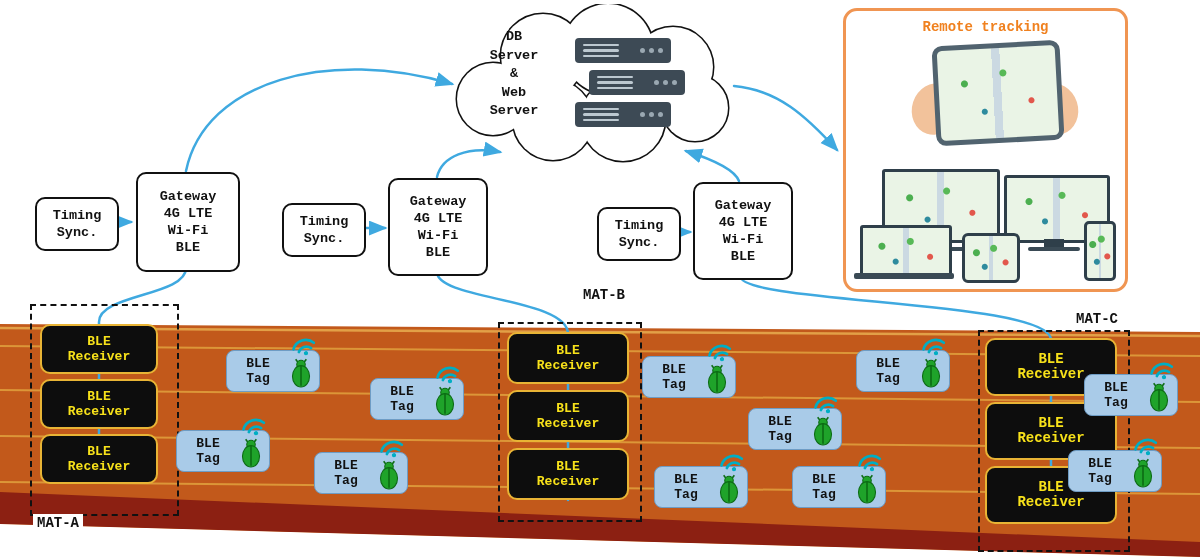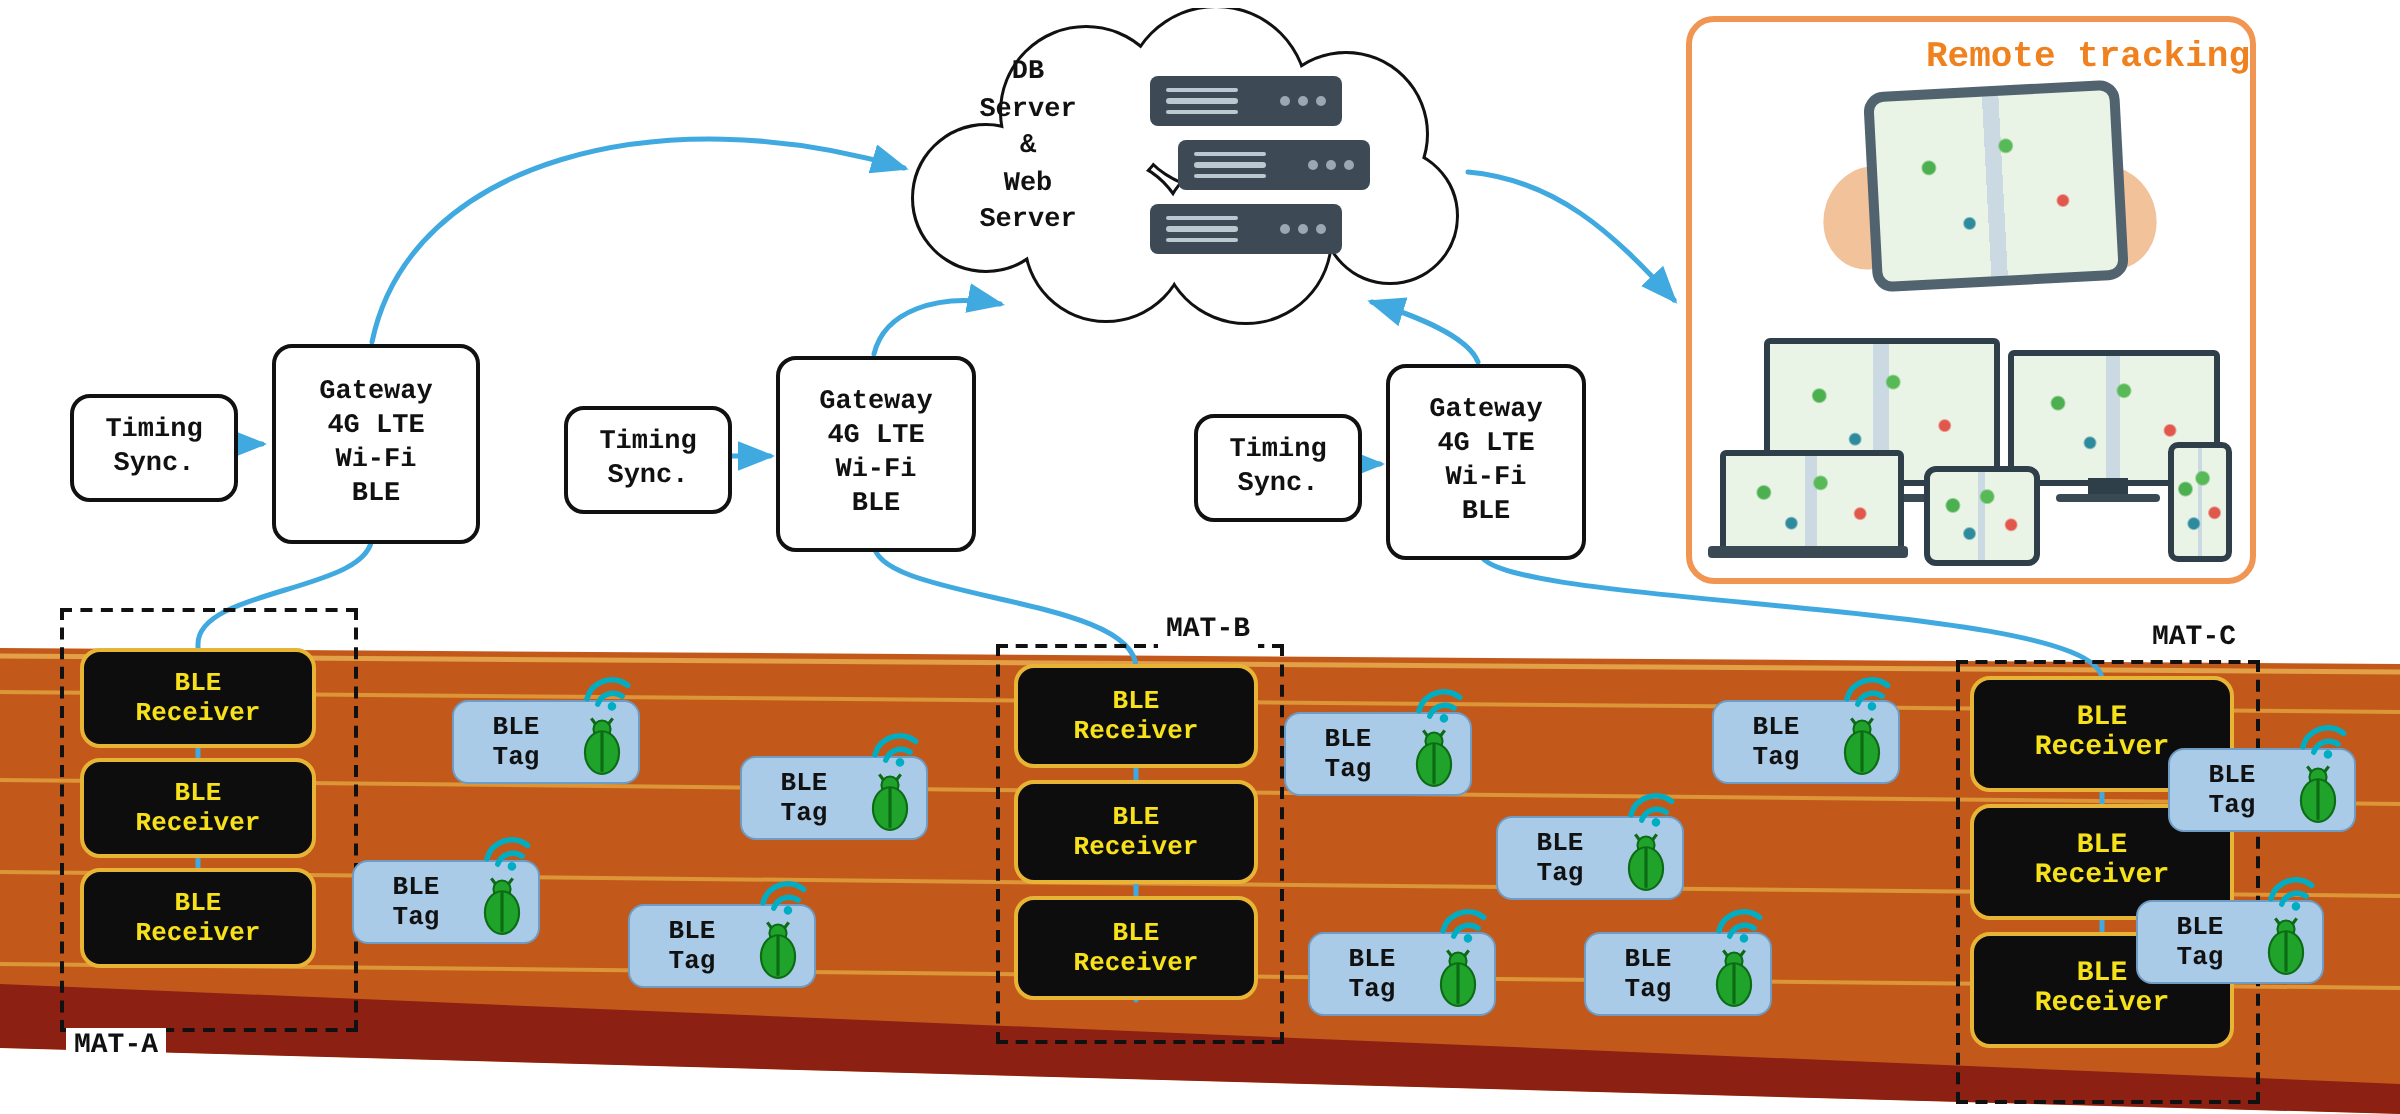--- a/index.html
+++ b/index.html
@@ -30,21 +30,21 @@
   .srv-lines i{display:block;width:36px;height:2.5px;background:#BCC8D0;border-radius:2px;}
   .srv-dots{display:flex;gap:4px;}
   .srv-dots i{display:block;width:5px;height:5px;border-radius:50%;background:#9AA8B2;}
 
   
   #wires{position:absolute;left:0;top:0;width:1200px;height:557px;z-index:2;pointer-events:none;}
 
   
   #remote{position:absolute;left:843px;top:8px;width:285px;height:284px;z-index:3;
           background:#fff;border:3px solid #F09552;border-radius:14px;box-sizing:border-box;}
-  #remote-title{margin-top:8px;text-align:right;font-weight:bold;font-size:18px;color:#F0811F;}
+  #remote-title{margin-top:8px;text-align:center;font-weight:bold;font-size:14px;color:#F0811F;}
   .map-screen{background-color:#EAF4E6;
      background-image:radial-gradient(circle at 22% 38%,#4CAF50 3px,transparent 4px),
                       radial-gradient(circle at 55% 28%,#58B957 3px,transparent 4px),
                       radial-gradient(circle at 78% 60%,#E2574C 2.5px,transparent 3.5px),
                       radial-gradient(circle at 38% 70%,#2E8B9E 2.5px,transparent 3.5px),
                       linear-gradient(90deg,transparent 46%,#CBD9E2 46%,#CBD9E2 53%,transparent 53%);}
   .hand{position:absolute;width:46px;height:52px;background:#F2C29B;border-radius:50%;}
   #rt-tablet{position:absolute;left:88px;top:32px;width:118px;height:90px;border:5px solid #51636F;
              border-radius:10px;transform:rotate(-3deg);z-index:2;}
   .monitor{position:absolute;border:3px solid #2F3F4A;border-radius:3px;}
@@ -215,21 +215,21 @@
     <div class="monitor map-screen" style="left:14px;top:214px;width:86px;height:48px"></div>
     <div class="devbase" style="left:8px;top:262px;width:100px;height:6px"></div>
     <div class="monitor map-screen" style="left:116px;top:222px;width:52px;height:44px;border-radius:6px"></div>
     <div class="monitor map-screen" style="left:238px;top:210px;width:26px;height:54px;border-radius:5px"></div>
   </div>
 
   <div class="mat" style="left:30px;top:304px;width:145px;height:208px"></div>
   <div class="matlabel" style="left:33px;top:514px">MAT-A</div>
 
   <div class="mat" style="left:498px;top:322px;width:140px;height:196px"></div>
-  <div class="matlabel" style="left:579px;top:306px">MAT-B</div>
+  <div class="matlabel" style="left:579px;top:286px">MAT-B</div>
 
   <div class="mat" style="left:978px;top:330px;width:148px;height:218px"></div>
   <div class="matlabel" style="left:1072px;top:310px">MAT-C</div>
 
   <div class="recv" style="left:40px;top:324px;width:118px;height:50px">
     <span>BLE</span>
     <span>Receiver</span>
   </div>
   <div class="recv" style="left:40px;top:379px;width:118px;height:50px">
     <span>BLE</span>

